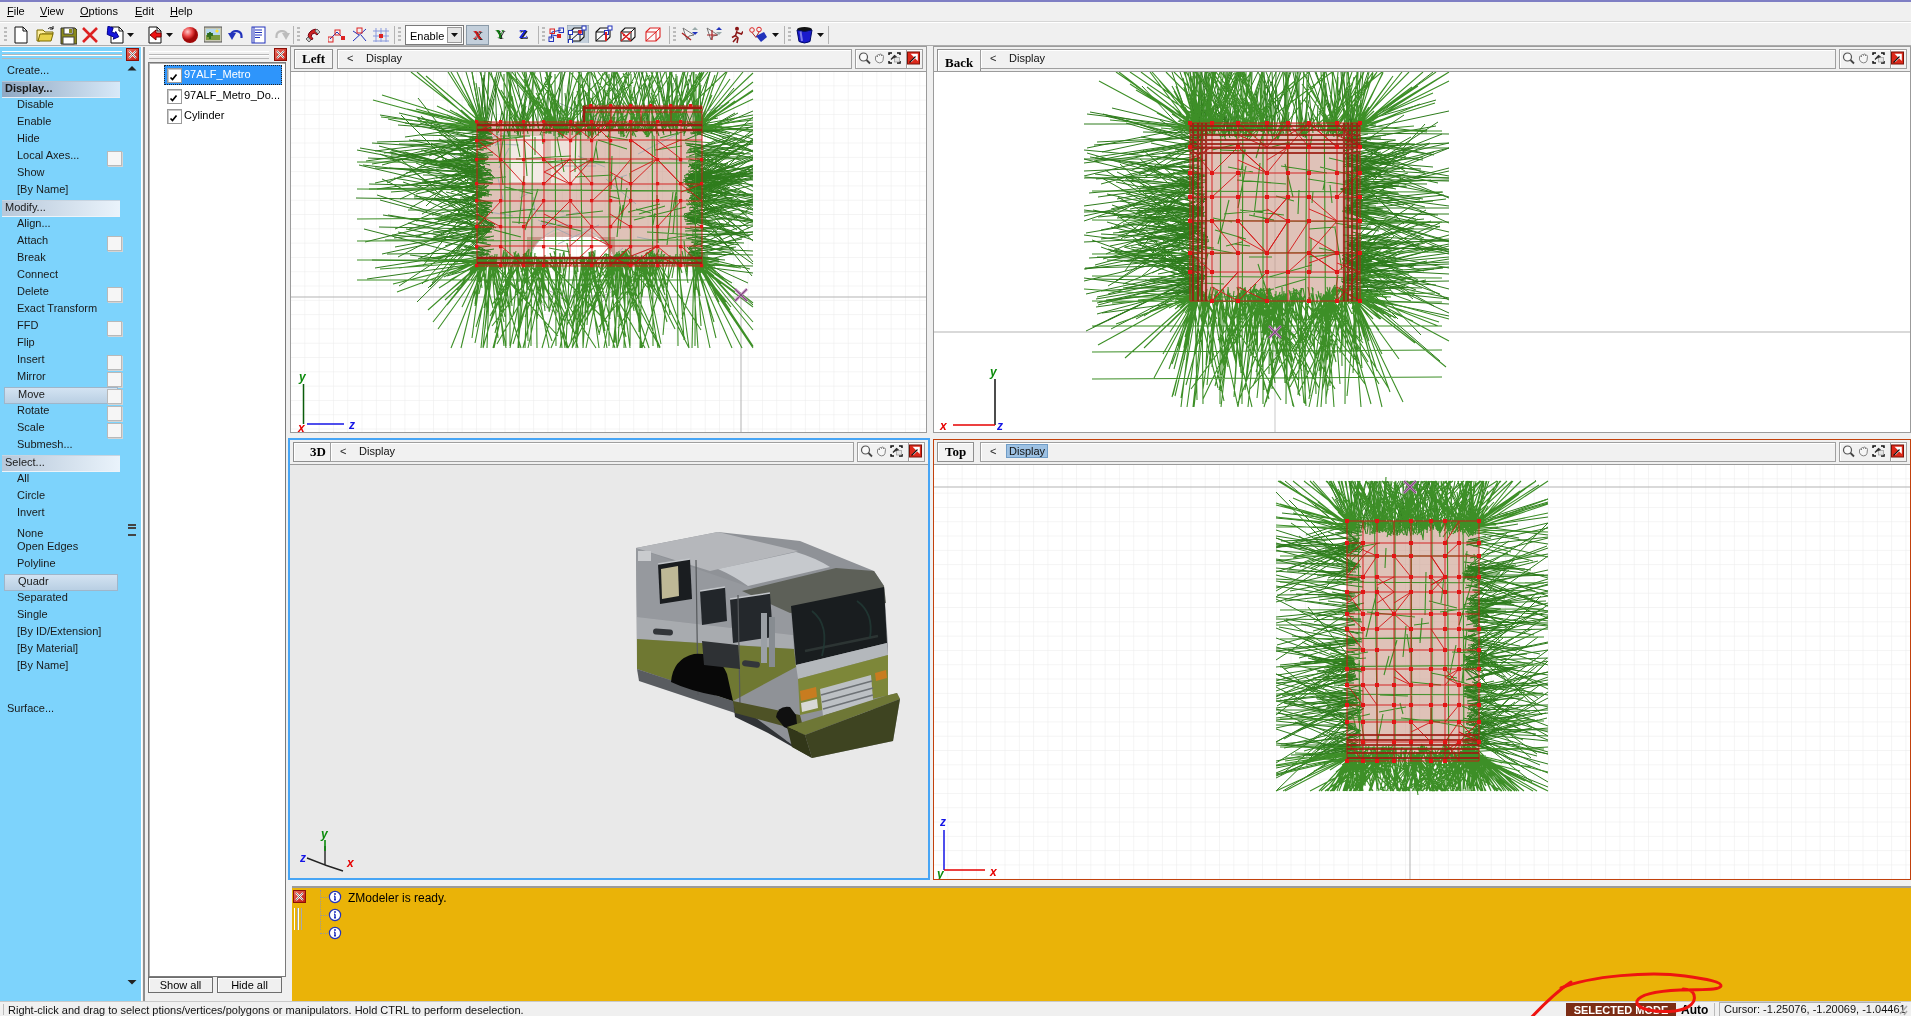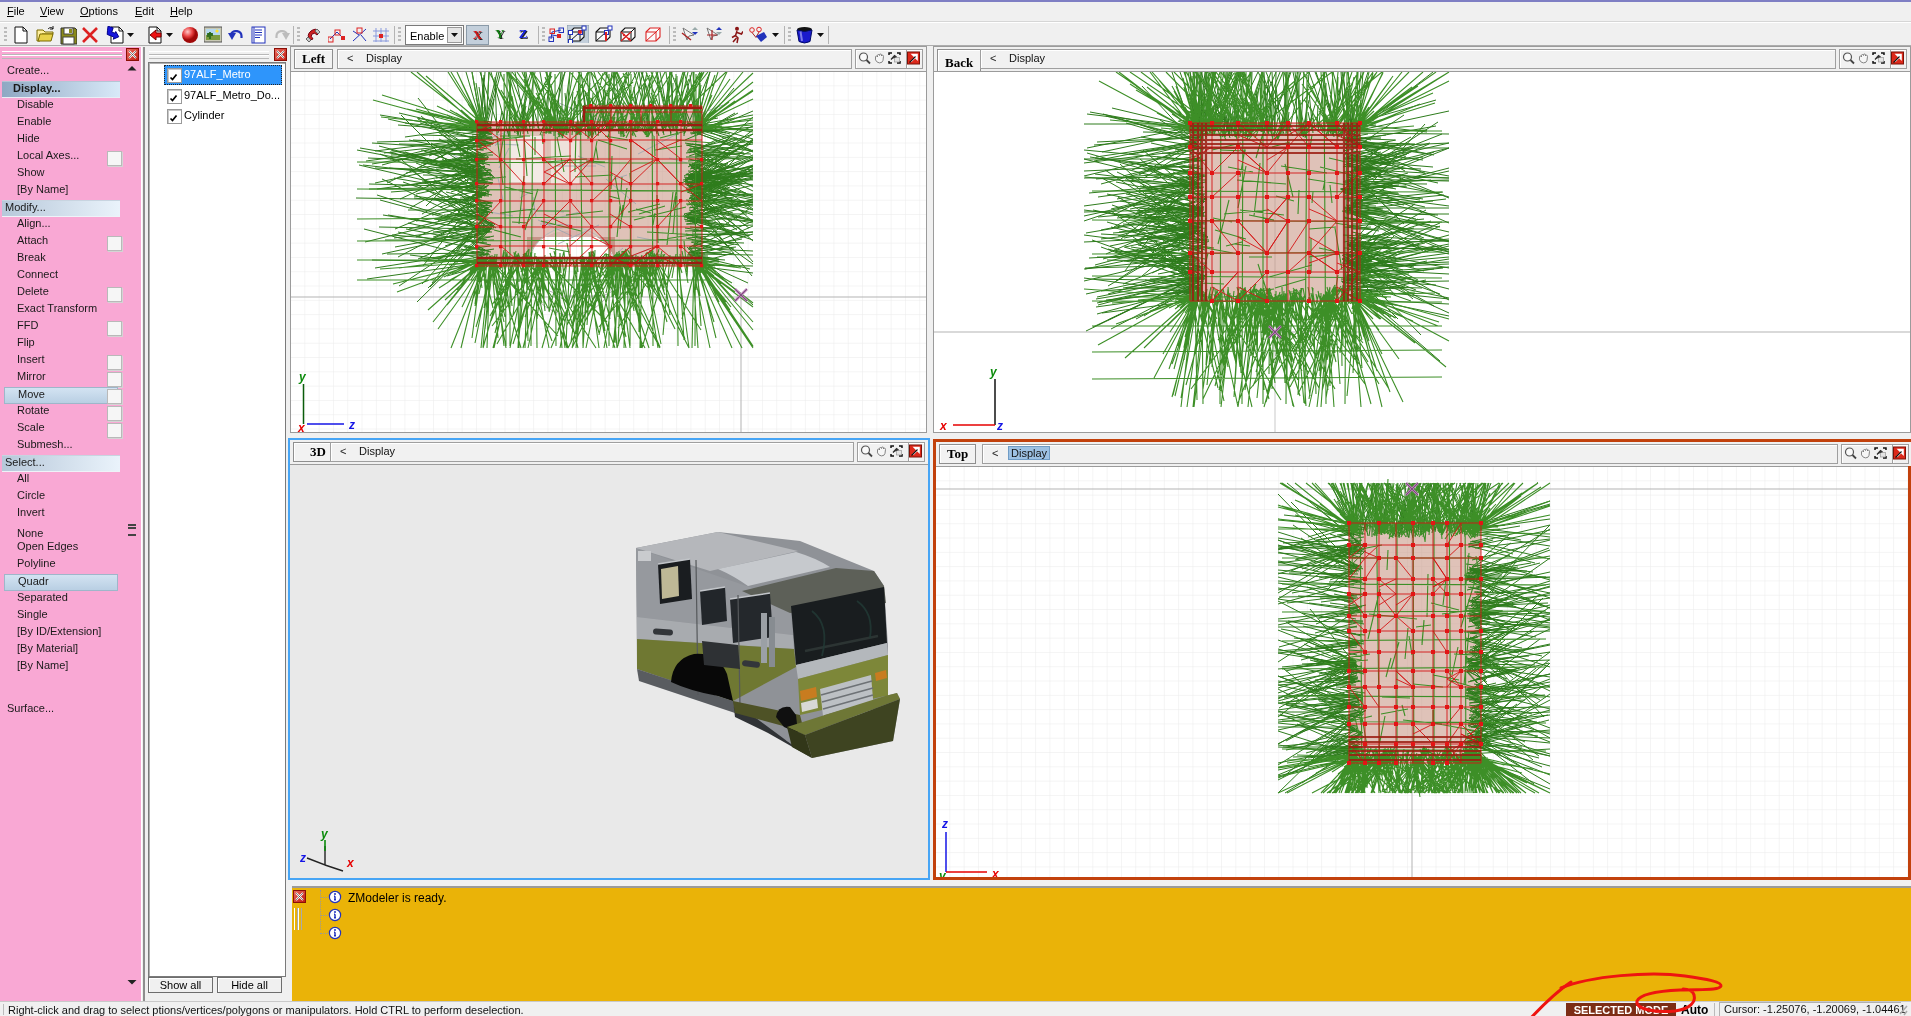--- a/index.html
+++ b/index.html
@@ -182,40 +182,40 @@
     <svg width="20" height="18" viewBox="0 0 20 18" style="position:absolute;left:795px;top:3px">
       <ellipse cx="9.5" cy="3.5" rx="7.5" ry="2.6" fill="#111"></ellipse>
       <path d="M2 4l2 11.5q5.5 3 11 0l2-11.5q-7.5 3-15 0z" fill="#1a1acc" stroke="#000a66"></path>
       <path d="M5.5 5.5l1.5 9.5" stroke="#7d7de8" stroke-width="2"></path>
     </svg>
     <svg width="8" height="18" viewBox="0 0 8 18" style="position:absolute;left:817px;top:3px">
       <polygon points="0,7 7,7 3.5,11" fill="#111"></polygon>
     </svg>
     <div style="position:absolute;left:828px;top:3px;width:1px;height:18px;background:#b4b4b4"></div>
   </div>
-<div style="position:absolute;left:0;top:47px;width:164px;height:954px;background:#f9a8d4">
+<div style="position:absolute;left:0;top:47px;width:164px;height:954px;background:#7dd3fc">
     <div style="position:absolute;left:2px;top:4px;width:120px;height:2px;border-top:1px solid #fff;border-bottom:1px solid #b8b8b8"></div>
     <div style="position:absolute;left:2px;top:8px;width:120px;height:2px;border-top:1px solid #fff;border-bottom:1px solid #b8b8b8"></div>
     <div style="position:absolute;left:126px;top:1px;width:13px;height:13px;background:linear-gradient(135deg,#e96a5f,#c21b10);border:1px solid #8a0f06;box-sizing:border-box">
       <svg width="11" height="11" style="position:absolute;left:0;top:0">
         <path d="M2 2L9 9M2 9L9 2" stroke="#fff" stroke-width="1.8"></path>
         <path d="M2 2L9 9M2 9L9 2" stroke="#333" stroke-width="0.6"></path>
       </svg>
     </div>
     <svg width="12" height="12" style="position:absolute;left:126px;top:15px">
       <polygon points="6,4 10.5,8.5 1.5,8.5" fill="#222"></polygon>
     </svg>
     <svg width="12" height="12" style="position:absolute;left:126px;top:929px">
       <polygon points="6,8.5 10.5,4 1.5,4" fill="#222"></polygon>
     </svg>
     <div style="position:absolute;left:128px;top:477px;width:8px;height:8px;border-top:2px solid #444;border-bottom:2px solid #444">
       <div style="height:2px;margin-top:1px;background:#444"></div>
     </div>
     <div style="position:absolute;top:17px;height:17px;line-height:17px;font:11px 'Liberation Sans';color:#1a1a1a;white-space:nowrap;left:7px">Create...</div>
-    <div style="position:absolute;top:34px;height:17px;line-height:17px;font:11px 'Liberation Sans';color:#1a1a1a;white-space:nowrap;left:2px;width:118px;background:linear-gradient(to right,#8fa8c3,#d8e9f8);border-top:1px solid #b5c4d4;border-bottom:1px solid #e8eef5;font-weight:bold;padding-left:11px;box-sizing:border-box">Display...</div>
+    <div style="position:absolute;top:34px;height:17px;line-height:17px;font:11px 'Liberation Sans';color:#1a1a1a;white-space:nowrap;left:2px;width:118px;background:linear-gradient(to right,#8fa8c3,#d8e9f8);border-top:1px solid #b5c4d4;border-bottom:1px solid #e8eef5;font-weight:bold;padding-left:3px;box-sizing:border-box">Display...</div>
     <div style="position:absolute;top:51px;height:17px;line-height:17px;font:11px 'Liberation Sans';color:#1a1a1a;white-space:nowrap;left:17px">Disable</div>
     <div style="position:absolute;top:68px;height:17px;line-height:17px;font:11px 'Liberation Sans';color:#1a1a1a;white-space:nowrap;left:17px">Enable</div>
     <div style="position:absolute;top:85px;height:17px;line-height:17px;font:11px 'Liberation Sans';color:#1a1a1a;white-space:nowrap;left:17px">Hide</div>
     <div style="position:absolute;top:102px;height:17px;line-height:17px;font:11px 'Liberation Sans';color:#1a1a1a;white-space:nowrap;left:17px">Local Axes...</div>
     <div style="position:absolute;left:107px;top:104px;width:13px;height:13px;background:#f6f6f6;border:1px solid #b9b9b9;box-shadow:1px 1px 0 #d4d4d4"></div>
     <div style="position:absolute;top:119px;height:17px;line-height:17px;font:11px 'Liberation Sans';color:#1a1a1a;white-space:nowrap;left:17px">Show</div>
     <div style="position:absolute;top:136px;height:17px;line-height:17px;font:11px 'Liberation Sans';color:#1a1a1a;white-space:nowrap;left:17px">[By Name]</div>
     <div style="position:absolute;top:153px;height:17px;line-height:17px;font:11px 'Liberation Sans';color:#1a1a1a;white-space:nowrap;left:2px;width:118px;background:linear-gradient(to right,#b7c8da,#eaf3fb);border-top:1px solid #c8d4e0;border-bottom:1px solid #eef3f8;padding-left:3px;box-sizing:border-box">Modify...</div>
     <div style="position:absolute;top:170px;height:17px;line-height:17px;font:11px 'Liberation Sans';color:#1a1a1a;white-space:nowrap;left:17px">Align...</div>
     <div style="position:absolute;top:187px;height:17px;line-height:17px;font:11px 'Liberation Sans';color:#1a1a1a;white-space:nowrap;left:17px">Attach</div>
@@ -446,21 +446,21 @@
         <rect x="452" y="196" width="18" height="6" rx="3" fill="#33363a" transform="rotate(8 461 199)"></rect>
         <polygon points="412,176 448,180 450,204 414,200" fill="#2e3134"></polygon>
         <path d="M35 381V400L17 393M35 400L53 406" stroke="#222" stroke-width="1.4" fill="none"></path>
         <path d="M35 375V386" stroke="#0a8a0a" stroke-width="1.6"></path>
         <text x="31" y="373" fill="#0a8a0a" font-size="12" font-weight="bold" font-style="italic">y</text>
         <text x="10" y="397" fill="#1414e6" font-size="12" font-weight="bold" font-style="italic">z</text>
         <text x="57" y="402" fill="#e60000" font-size="12" font-weight="bold" font-style="italic">x</text>
       </svg>
     </div>
   </div>
-<div style="position:absolute;left:933px;top:439px;width:978px;height:441px;border:3px solid #c2410c;box-sizing:border-box;background:#f0f0f0">
+<div style="position:absolute;left:933px;top:439px;width:978px;height:441px;border:1px solid #c2410c;box-sizing:border-box;background:#f0f0f0">
     <div style="position:absolute;left:0;top:0;width:976px;height:24px;background:#f0f0f0">
       <div style="position:absolute;left:3px;top:2px;height:18px;padding:0 7px;border:1px solid #8f8f8f;background:#f2f2f2;font:bold 13px 'Liberation Serif',serif;line-height:18px;box-shadow:inset 1px 1px 0 #fff">Top</div>
       <div style="position:absolute;left:46px;top:2px;right:74px;height:18px;border:1px solid #9f9f9f;background:#f1f1f1;box-shadow:inset 1px 1px 0 #fff">
         <span style="position:absolute;left:9px;top:2px;font:11px 'Liberation Sans';color:#222">&lt;</span>
         <span style="position:absolute;left:26px;top:2px;font:11px 'Liberation Sans';color:#111;background:#9dc1e3;outline:1px solid #6f9cc6;padding:0 2px">Display</span>
       </div>
       <div style="position:absolute;right:19px;top:2px;width:50px;height:18px;border:1px solid #9f9f9f;background:#f1f1f1;box-shadow:inset 1px 1px 0 #fff"><svg width="48" height="16">
           <circle cx="7.5" cy="7" r="4" fill="#fafafa" stroke="#555" stroke-width="1.2"></circle>
           <path d="M10.5 10L14 13.5" stroke="#444" stroke-width="1.8"></path>
           <path d="M19.5 9 v-2 q0-1 1-1 q1 0 1 1 v-1.5 q0-1 1-1 q1 0 1 1 v-0.5 q0-1 1-1 q1 0 1 1 v1 q0-0.8 1-0.8 q1 0 1 1.2 l-0.5 4 q-0.5 2.5-3.5 2.5 q-2.5 0-4-3z" fill="#f6f6f6" stroke="#777" stroke-width="0.9"></path>

